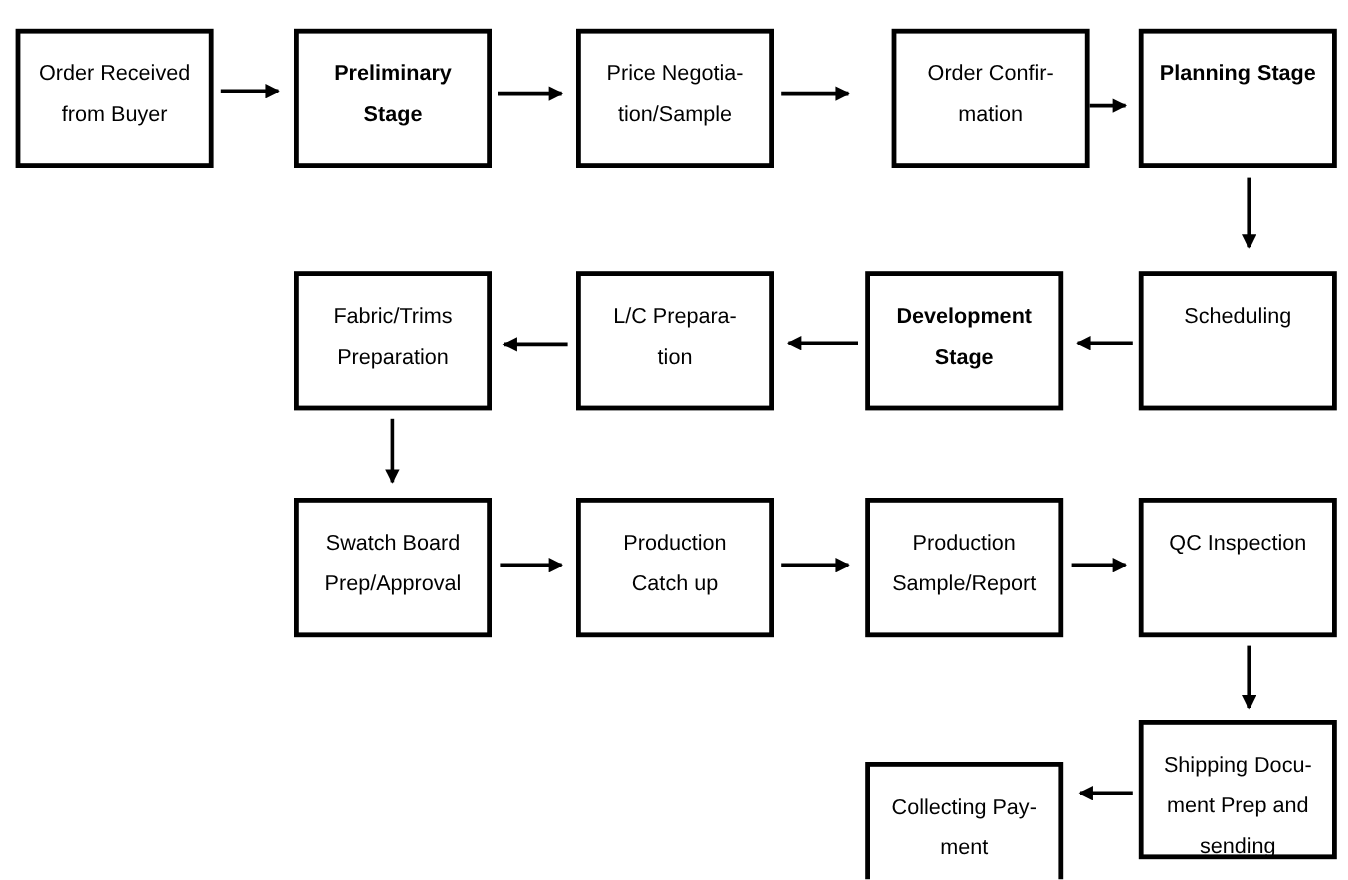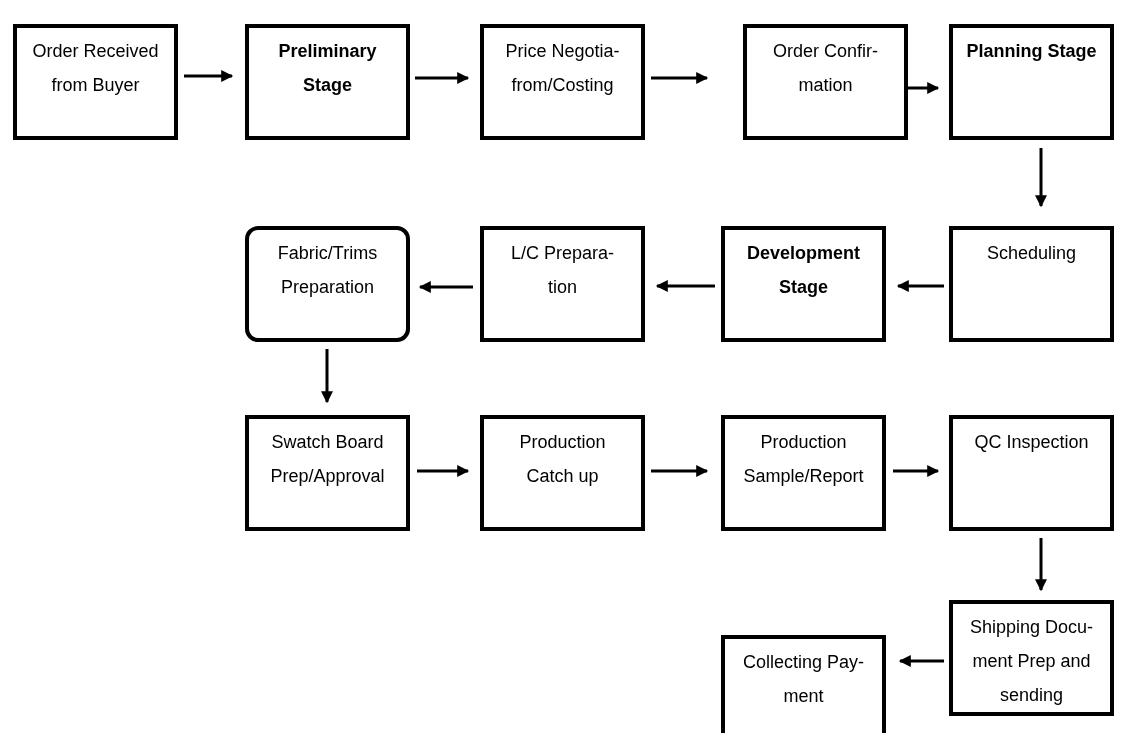--- a/index.html
+++ b/index.html
@@ -18,21 +18,21 @@
     width: 1123px; height: 733px;
   }
   .node {
     position: absolute;
     width: 165px;
     height: 116px;
     box-sizing: border-box;
     border: 4px solid #000000;
     background: #ffffff;
     text-align: center;
-    padding-top: 6px;
+    padding-top: 16px;
     font-size: 18px;
     line-height: 34px;
     white-space: pre-line;
   }
   .node.stage {
     font-weight: bold;
     text-decoration-thickness: 2px;
     text-underline-offset: 4px;
   }
   .arrow-line { stroke: #000000; stroke-width: 3; }
@@ -62,31 +62,31 @@
     <line class="arrow-line" x1="893" y1="471" x2="938" y2="471" marker-end="url(#ah)"></line>
     <line class="arrow-line" x1="1041" y1="538" x2="1041" y2="590" marker-end="url(#ah)"></line>
     <line class="arrow-line" x1="944" y1="661" x2="900" y2="661" marker-end="url(#ah)"></line>
   </svg>
 
   <div class="node" style="left:13px;  top:24px;"><span>Order Received
 from Buyer</span></div>
   <div class="node stage" style="left:245px; top:24px;"><span>Preliminary
 Stage</span></div>
   <div class="node" style="left:480px; top:24px;"><span>Price Negotia-
-from/Costing</span></div>
+tion/Sample</span></div>
   <div class="node" style="left:721px; top:24px;margin-left:22px;"><span>Order Confir-
 mation</span></div>
   <div class="node" style="left:949px; top:226px;"><span>Scheduling</span></div>
 
   <div class="node stage" style="left:949px; top:24px;"><span>Planning Stage</span></div>
   <div class="node stage" style="left:721px; top:226px;"><span>Development
 Stage</span></div>
   <div class="node" style="left:480px; top:226px;"><span>L/C Prepara-
 tion</span></div>
-  <div class="node" style="left:245px; top:226px;border-radius:13px;"><span>Fabric/Trims
+  <div class="node" style="left:245px; top:226px;"><span>Fabric/Trims
 Preparation</span></div>
 
   <div class="node" style="left:245px; top:415px;"><span>Swatch Board
 Prep/Approval</span></div>
   <div class="node" style="left:480px; top:415px;"><span>Production
 Catch up</span></div>
   <div class="node" style="left:721px; top:415px;"><span>Production
 Sample/Report</span></div>
   <div class="node" style="left:949px; top:415px;"><span>QC Inspection</span></div>
 

